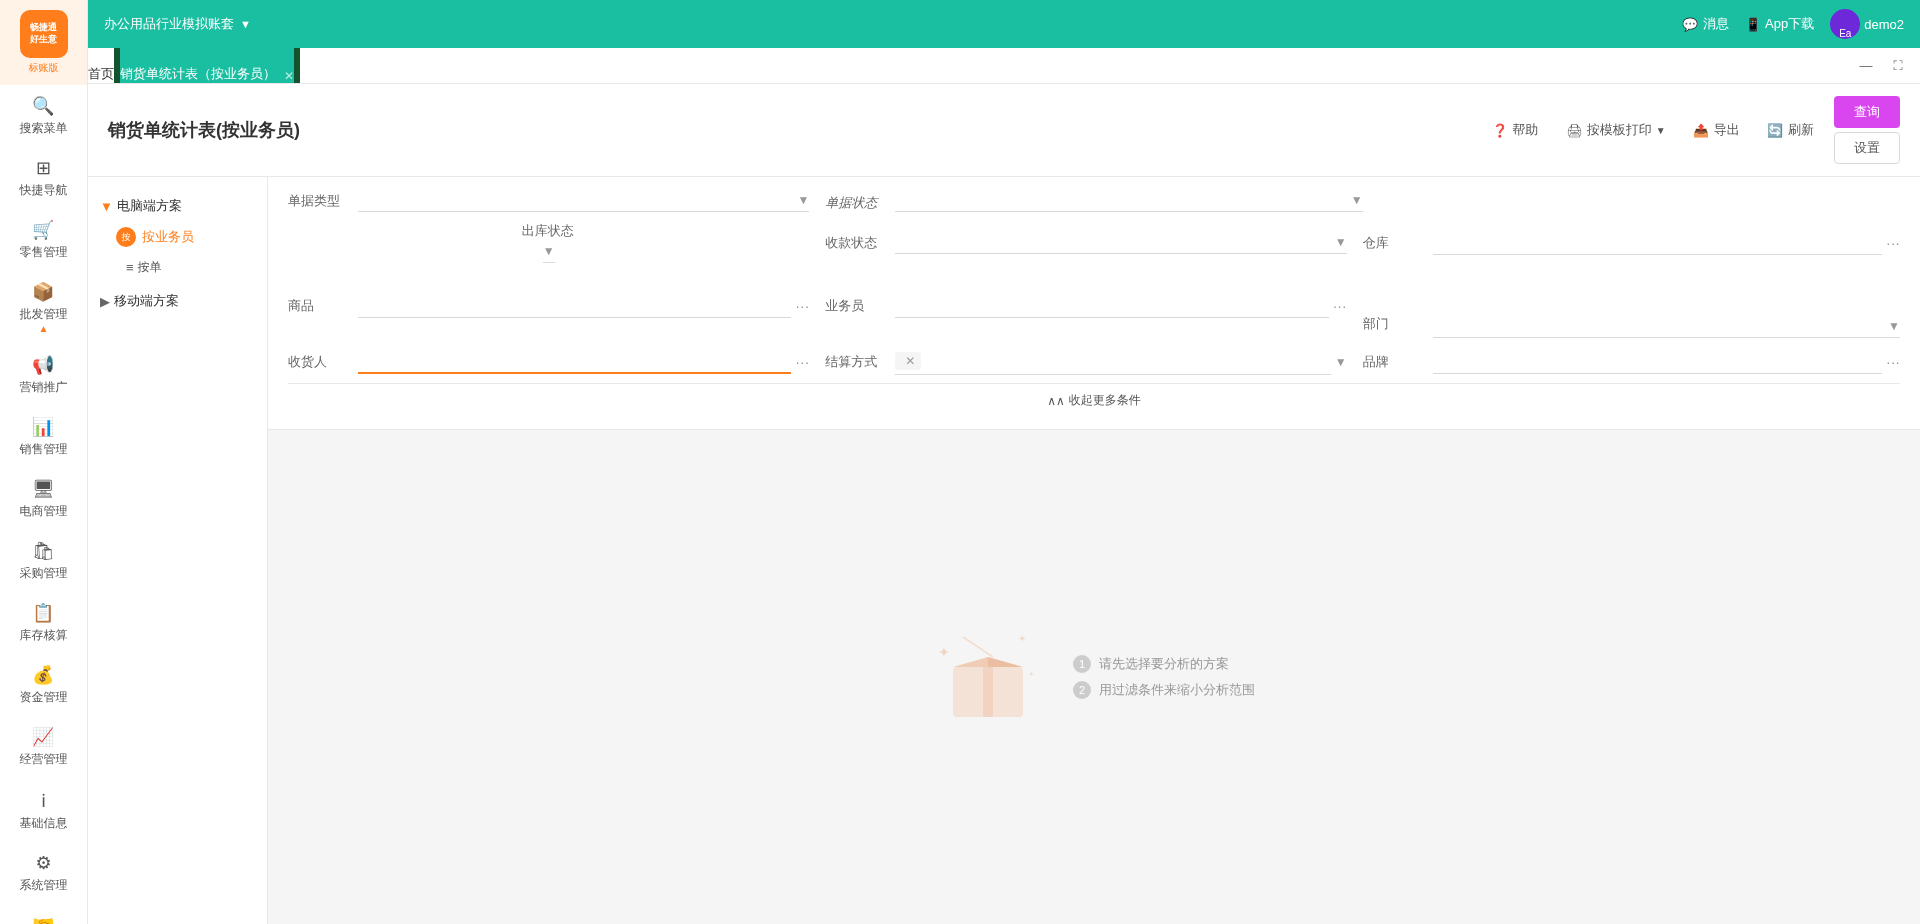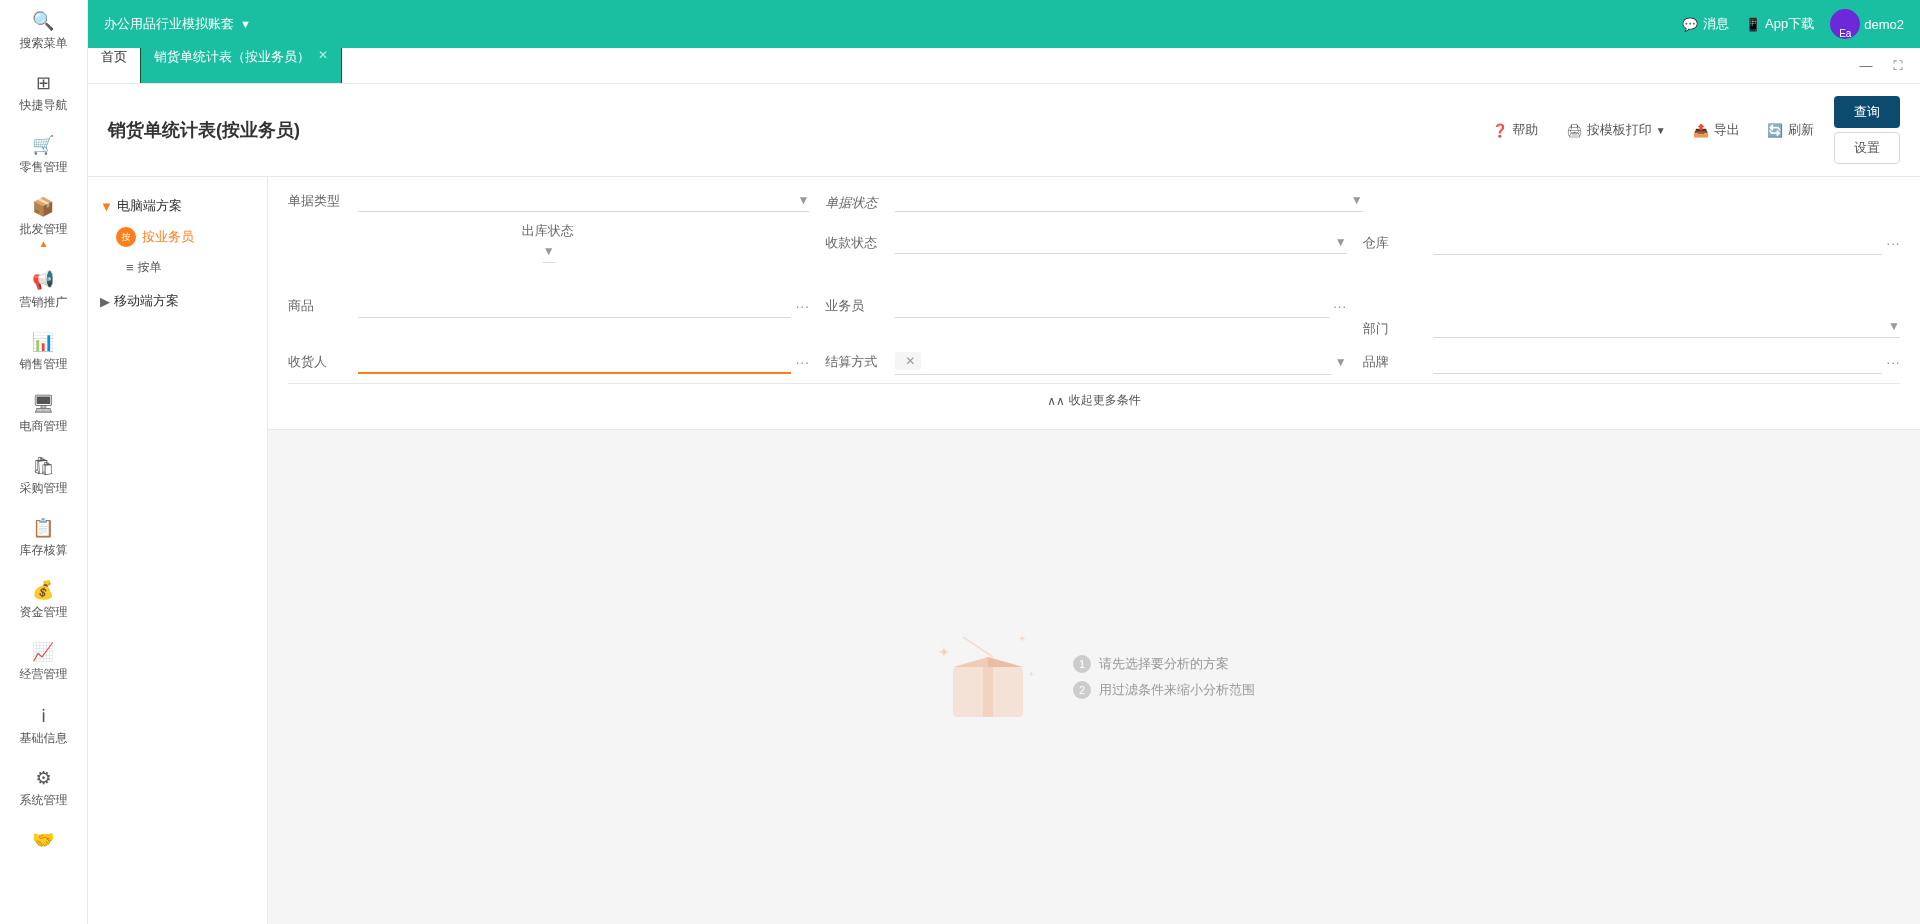--- a/index.html
+++ b/index.html
@@ -18,33 +18,33 @@
     .main { flex: 1; display: flex; flex-direction: column; overflow: hidden; }
 
     
     .topnav { height: 48px; background: #1abfa1; display: flex; align-items: center; padding: 0; flex-shrink: 0; }
     .topnav-right { margin-left: auto; display: flex; align-items: center; gap: 16px; padding-right: 16px; color: #fff; }
     .topnav-btn { display: flex; align-items: center; gap: 4px; cursor: pointer; font-size: 13px; color: #fff; }
     .user-avatar { width: 30px; height: 30px; border-radius: 50%; background: #6d28d9; display: flex; align-items: flex-end; justify-content: center; color: #fff; font-size: 12px; overflow: hidden; }
 
     
     .tabbar { height: 36px; background: #fff; border-bottom: 1px solid #e8e8e8; display: flex; align-items: stretch; flex-shrink: 0; }
-    .tab { display: flex; align-items: flex-start; padding: 0 13px; cursor: pointer; font-size: 13px; color: #555; border-right: 1px solid #14532d; gap: 8px; white-space: nowrap; }
+    .tab { display: flex; align-items: flex-end; padding: 0 0; cursor: pointer; font-size: 13px; color: #555; border-right: 6px solid #14532d; gap: 8px; white-space: nowrap; }
     .tab.active { color: #fff; background: #1abfa1; }
     .tab-home { background: #fff; color: #333; }
     .tab-close { font-size: 12px; cursor: pointer; opacity: 0.7; }
     .tabbar-right { margin-left: auto; display: flex; align-items: center; padding-right: 8px; gap: 4px; }
     .tabbar-icon-btn { width: 28px; height: 28px; display: flex; align-items: center; justify-content: center; cursor: pointer; color: #666; border-radius: 4px; }
 
     
     .header-bar { background: #fff; padding: 12px 20px; border-bottom: 1px solid #e8e8e8; display: flex; align-items: center; justify-content: space-between; flex-shrink: 0; }
     .page-title { font-size: 18px; font-weight: 600; color: #333; }
     .header-actions { display: flex; align-items: center; gap: 12px; }
     .header-action-btn { display: flex; align-items: center; gap: 4px; color: #555; cursor: pointer; font-size: 13px; padding: 4px 8px; border-radius: 4px; }
-    .query-btn { background: #0c4a6e; color: #fff; border: none; padding: 7px 20px; border-radius: 4px; cursor: pointer; font-size: 13px; }
+    .query-btn { background: #d946ef; color: #fff; border: none; padding: 7px 20px; border-radius: 4px; cursor: pointer; font-size: 13px; }
     .settings-btn { background: #fff; color: #555; border: 1px solid #d9d9d9; padding: 6px 16px; border-radius: 4px; cursor: pointer; font-size: 13px; }
 
     
     .content { flex: 1; display: flex; overflow: hidden; background: #f5f5f5; }
 
     
     .left-panel { width: 180px; background: #fff; border-right: 1px solid #e8e8e8; padding: 10px 0; flex-shrink: 0; overflow-y: auto; }
     .left-panel-header { padding: 6px 12px; display: flex; align-items: center; justify-content: space-between; color: #555; font-size: 13px; }
     .left-panel-title { font-size: 12px; color: #888; }
     .panel-icons { display: flex; gap: 4px; }
@@ -83,20 +83,26 @@
     .empty-content { display: flex; align-items: center; gap: 30px; }
 
     
     .tag-close { display: inline-flex; align-items: center; gap: 4px; background: #f5f5f5; border-radius: 3px; padding: 2px 6px; font-size: 12px; }
     .tag-close-x { cursor: pointer; color: #999; }
   </style>
 </head>
 <body>
 
 <div class="sidebar">
+  <div class="sidebar-logo">
+    <div class="logo-icon">
+      <span style="font-size:9px;line-height:1.3;text-align:center;">畅捷通<br>好生意</span>
+    </div>
+    <div class="logo-text">标账版</div>
+  </div>
   <div class="sidebar-menu">
     <div class="sidebar-item">
       <span class="sidebar-icon">🔍</span>
       <span>搜索菜单</span>
     </div>
     <div class="sidebar-item">
       <span class="sidebar-icon">⊞</span>
       <span>快捷导航</span>
     </div>
     <div class="sidebar-item">
@@ -321,21 +327,21 @@
           </div>
 
           <div style="display:flex;align-items:center;">
             <span class="filter-label">业务员</span>
             <div style="flex:1;padding-right:16px;display:flex;align-items:center;">
               <input class="filter-input" style="flex: 1 1 0%;">
               <span class="filter-dots">···</span>
             </div>
           </div>
 
-          <div style="display:flex;align-items:flex-end;margin-top:42px;">
+          <div style="display:flex;align-items:flex-start;margin-top:42px;">
             <span class="filter-label">部门</span>
             <div style="flex:1;">
               <div class="filter-select">
                 <span class="filter-select-text"></span>
                 <span class="filter-select-arrow">▼</span>
               </div>
             </div>
           </div>
         </div>
 

